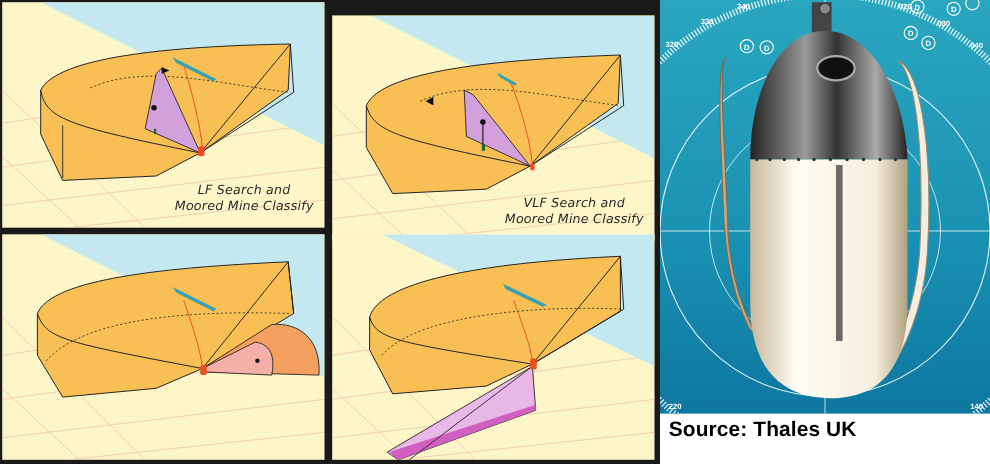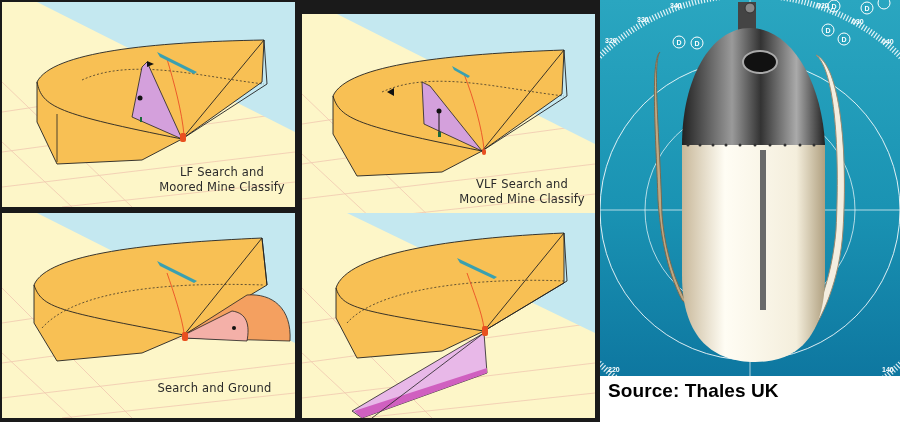--- a/index.html
+++ b/index.html
@@ -1,20 +1,20 @@
 <!DOCTYPE html>
 <html><head>
 <meta charset="utf-8">
 <style>
   * { box-sizing: border-box; margin: 0; padding: 0; }
   body { width: 900px; height: 422px; background: #ffffff; position: relative; overflow: hidden; font-family: "Liberation Sans", sans-serif; }
   .grid { position: absolute; left: 0; top: 0; width: 600px; height: 422px; background: #1a1a1a; }
   .panel { position: absolute; width: 293px; height: 205px; overflow: hidden; background: #fdf6c8; }
   .panel svg { position: absolute; left: 0; top: 0; }
-  .caption { position: absolute; font-family: "DejaVu Sans", sans-serif; font-size: 11.5px; color: #2a2a2a; text-align: center; line-height: 15px; letter-spacing: 0.2px; }
+  .caption { position: absolute; font-family: "DejaVu Sans", sans-serif; font-style: italic; font-size: 11.5px; color: #2a2a2a; text-align: center; line-height: 15px; letter-spacing: 0.2px; }
   .photo { position: absolute; left: 600px; top: 0; width: 300px; height: 376px; overflow: hidden; background: linear-gradient(180deg, #2aa6c0 0%, #1a93b3 55%, #0e77a0 100%); }
   .photo svg { position: absolute; left: 0; top: 0; }
   .source { position: absolute; left: 608px; top: 380px; font-family: "Liberation Sans", sans-serif; font-weight: bold; font-size: 19px; color: #000; letter-spacing: 0.1px; }
 </style>
 </head>
 <body>
 
 <div class="grid">
 
   <div class="panel" style="left:2px; top:2px;">
@@ -93,21 +93,20 @@
       <path d="M260,25 L182,122 M260,25 L265,72" fill="none" stroke="#222" stroke-width="0.9"></path>
       <path d="M40,115 C80,70 200,70 262,72" fill="none" stroke="#222" stroke-width="0.7" stroke-dasharray="2,2"></path>
       <path d="M182,122 L245,82 C270,80 290,95 288,128 L182,125 Z" fill="#f4a060" stroke="#222" stroke-width="0.8"></path>
       <path d="M182,122 L230,98 C245,100 248,112 245,128 L182,125 Z" fill="#f4b0a8" stroke="#222" stroke-width="0.8"></path>
       <circle cx="232" cy="115" r="2" fill="#111"></circle>
       <path d="M165,60 C172,80 180,105 182,120" stroke="#e84020" stroke-width="0.8" fill="none"></path>
       <path d="M155,48 L195,68 L192,70 L158,53 Z" fill="#3aa0b0"></path>
       <rect x="180" y="119" width="6" height="9" rx="2" fill="#e85020"></rect>
     </svg>
     <div class="caption" style="left:140px; top:168px; width:145px;">
-      <div>Search and Ground</div>
     </div>
   </div>
 
   <div class="panel" style="left:302px; top:213px;">
     <svg width="293" height="205" viewBox="0 0 293 205">
       <g stroke="#f0c8b0" stroke-width="0.8" fill="none">
         <line x1="0" y1="75" x2="130" y2="205"></line>
           <line x1="0" y1="140" x2="70" y2="205"></line>
         <line x1="0" y1="110" x2="200" y2="80"></line>
           <line x1="0" y1="150" x2="293" y2="110"></line>

